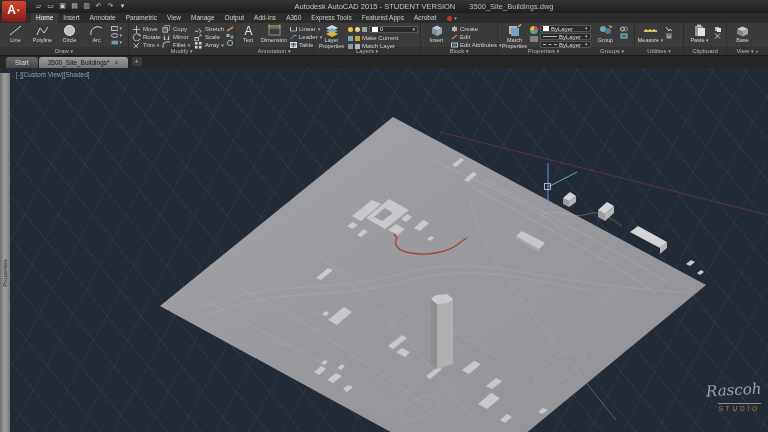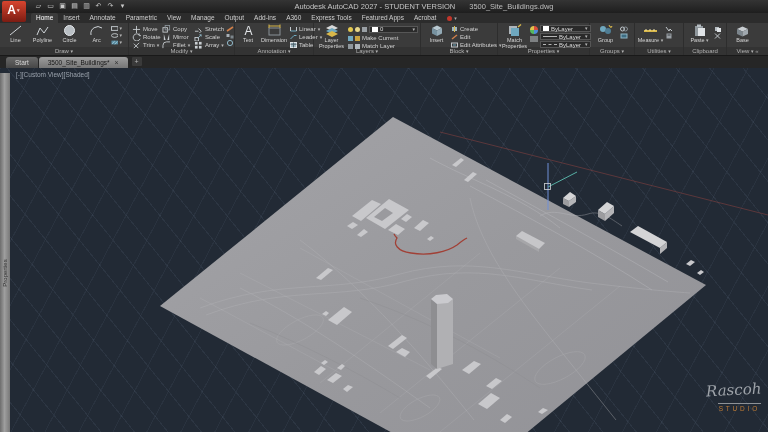--- a/index.html
+++ b/index.html
@@ -89,21 +89,21 @@
         <span class="qicon">▱</span>
         <span class="qicon">▭</span>
         <span class="qicon">▣</span>
         <span class="qicon">▤</span>
         <span class="qicon">▥</span>
         <span class="qicon">↶</span>
         <span class="qicon">↷</span>
         <span class="qicon">▾</span>
       </div>
     <div class="wtitle">
-      <span>Autodesk AutoCAD 2027 - STUDENT VERSION</span><span class="doc">3500_Site_Buildings.dwg</span>
+      <span>Autodesk AutoCAD 2015 - STUDENT VERSION</span><span class="doc">3500_Site_Buildings.dwg</span>
     </div>
   </div>
   <div class="logo">
     <span>A</span><span class="lc">▼</span>
   </div>
 
   <div class="menurow">
     <div class="menutabs" id="menutabs">
         <span class="mtab active">Home</span>
         <span class="mtab">Insert</span>

